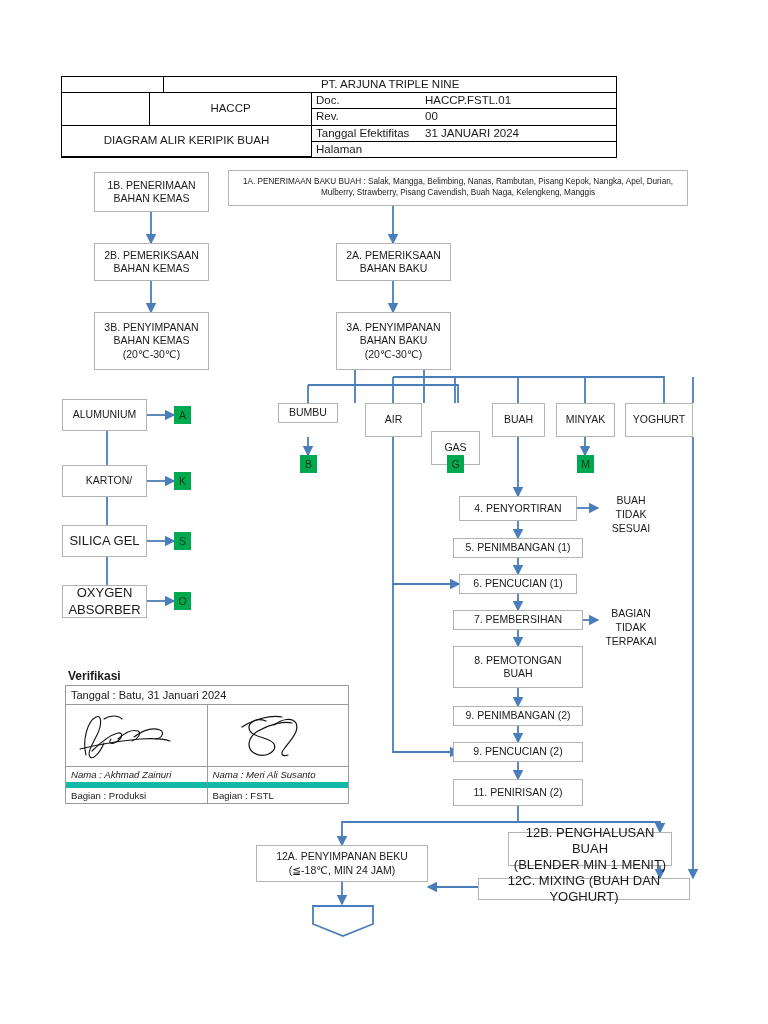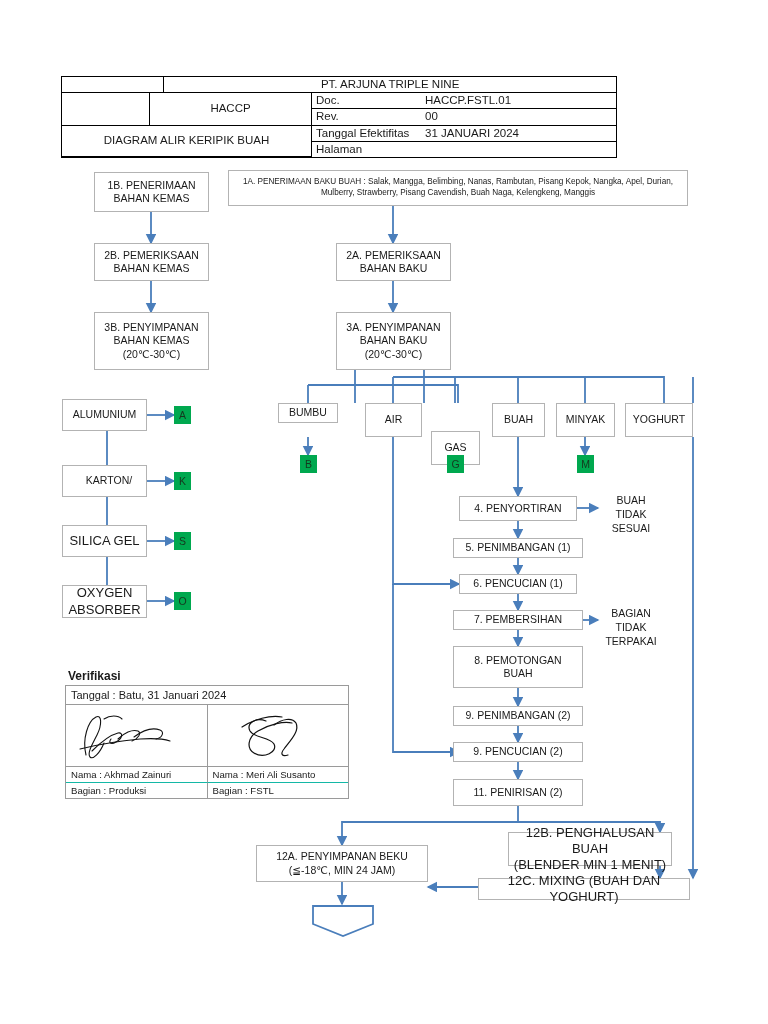--- a/index.html
+++ b/index.html
@@ -42,21 +42,21 @@
   
   .verif-title{position:absolute;left:68px;top:669px;font-size:12px;font-weight:bold;}
   .verif{position:absolute;left:65px;top:685px;width:284px;border:1px solid #9a9a9a;box-sizing:border-box;}
   .v-date{font-size:11px;padding:3px 5px;border-bottom:1px solid #9a9a9a;}
   .v-sigrow{display:flex;height:62px;}
   .v-sig{flex:1;border-bottom:1px solid #9a9a9a;position:relative;overflow:hidden;}
   .v-sig + .v-sig{border-left:1px solid #9a9a9a;}
   .v-row{display:flex;}
   .v-cell{flex:1;font-size:9.6px;padding:2px 5px;box-sizing:border-box;}
   .v-cell + .v-cell{border-left:1px solid #9a9a9a;}
-  .v-row.mid .v-cell{border-bottom:1px solid #14b8a6;}
+  .v-row.mid .v-cell{border-bottom:6px solid #14b8a6;font-style:italic;}
 
   svg.lines{position:absolute;left:0;top:0;width:768px;height:1024px;pointer-events:none;}
   .pentagon{position:absolute;}
 </style>
 </head>
 <body>
 
 <div id="canvas">
 
   <div class="hdr">

